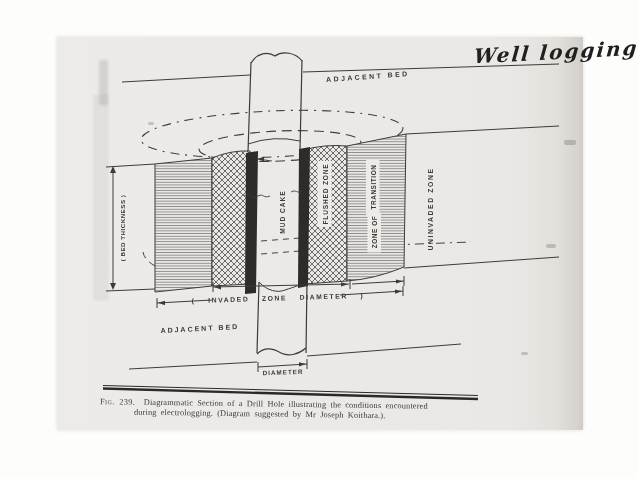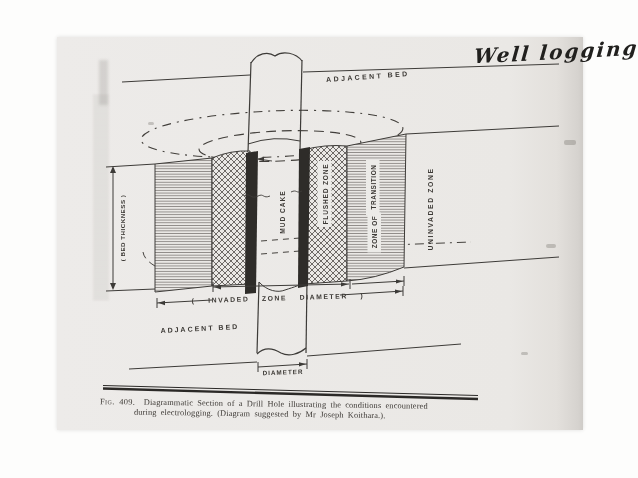--- a/index.html
+++ b/index.html
@@ -158,19 +158,19 @@
     </g>
     <text class="lbl" font-size="6.3" letter-spacing="1" text-anchor="middle" transform="rotate(-2 283 372.5)" x="283" y="374.5">DIAMETER</text>
 
     <g stroke="#2b2927" fill="none">
       <path d="M103,385.5 L478,395.5" stroke-width="1"></path>
       <path d="M103,388.5 L478,399" stroke-width="2.3"></path>
     </g>
   </svg>
 
   <div id="caption">
-    <div><span class="fig">Fig. 409.</span>&nbsp;&nbsp;<span>Diagrammatic Section of a Drill Hole illustrating the conditions encountered</span></div>
+    <div><span class="fig">Fig. 239.</span>&nbsp;&nbsp;<span>Diagrammatic Section of a Drill Hole illustrating the conditions encountered</span></div>
     <div class="l2">during  electrologging.   (Diagram  suggested  by  Mr  Joseph  Koithara.).</div>
   </div>
 
   <div id="handwriting">Well logging</div>
 
 </div>
 
 </body></html>

